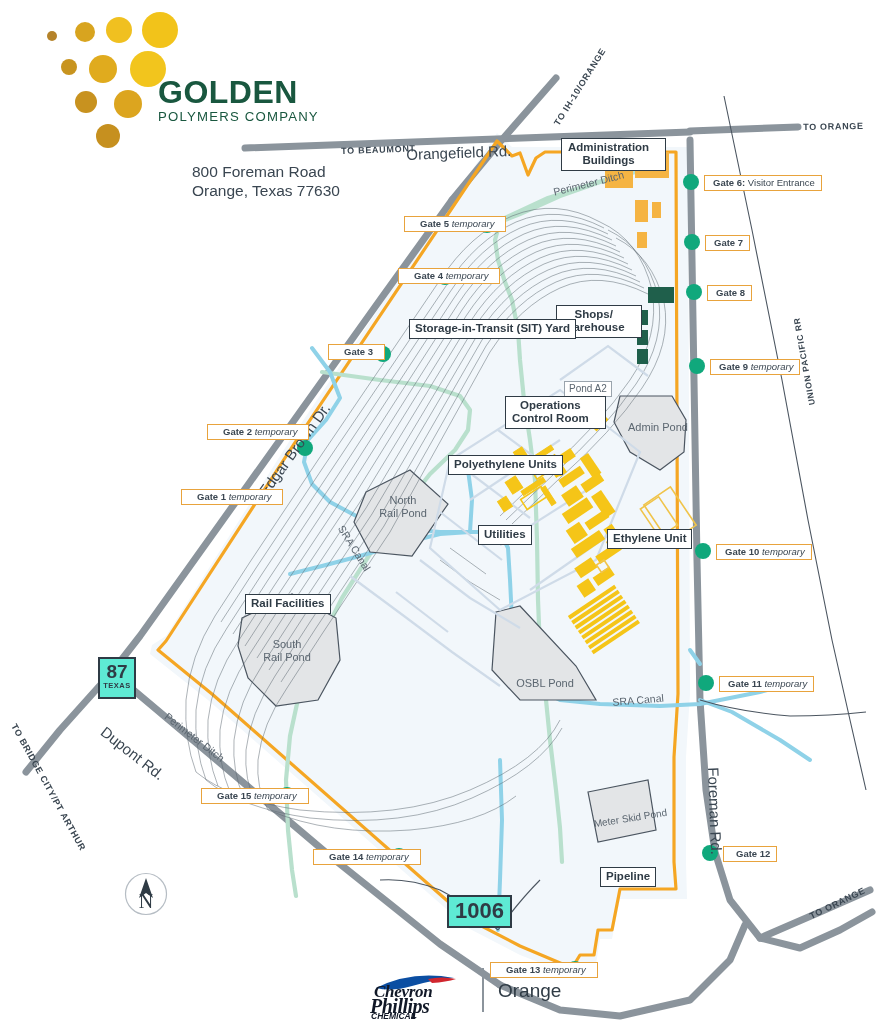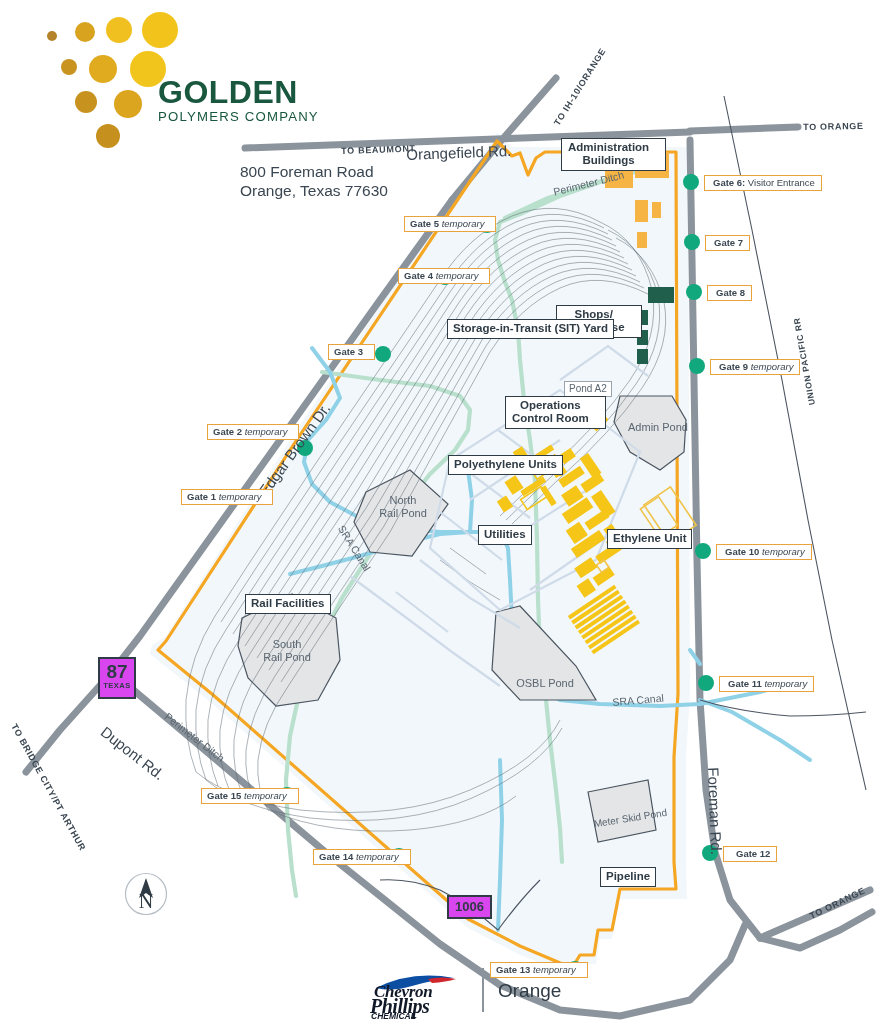--- a/index.html
+++ b/index.html
@@ -23,21 +23,21 @@
   }
   .lg-golden{font-size:32px;}
   .lg-triangle{font-size:32px;}
   .lg-polymers{
     font-family:"Liberation Sans","DejaVu Sans",sans-serif;
     font-weight:normal;color:#19573f;font-size:13.2px;letter-spacing:1.2px;
     margin-top:2px;
   }
   #logo-address{
     position:absolute;left:152px;top:152px;width:220px;
-    font-size:15.5px;line-height:1.25;color:#3a4651;margin-left:48px;
+    font-size:15.5px;line-height:1.25;color:#3a4651;
   }
 
   
   .mlabel{position:absolute;white-space:nowrap;pointer-events:none;}
 
   
   .callout{
     position:absolute;background:#ffffff;border:1.4px solid #2f3b45;
     color:#2f3b45;font-weight:bold;line-height:1.12;
     padding:2px 5px 3px 5px;font-size:11.5px;text-align:center;
@@ -52,47 +52,47 @@
   }
 
   
   .gate-pill{
     position:absolute;background:#ffffff;border:1px solid #e8a33d;
     color:#3a4651;font-size:9.5px;padding:2px 6px 2.5px 8px;
     white-space:nowrap;line-height:1;
   }
   .gate-pill .gnum{font-weight:bold;}
   .gate-pill .gtmp{font-style:italic;}
-  .gate-pill.left-point{padding-left:5px;padding-right:11px;}
+  .gate-pill.left-point{padding-left:15px;padding-right:11px;}
 
   
   .road{
     position:absolute;color:#3a4651;font-size:15px;font-weight:normal;
     white-space:nowrap;transform-origin:0 0;
   }
   .road.dest{font-size:9px;font-weight:bold;letter-spacing:0.7px;color:#3a4651;}
 
   .water-label{
     position:absolute;color:#5b6670;font-size:10.5px;white-space:nowrap;
     transform-origin:0 0;
   }
   .pond-label{
     position:absolute;color:#5b6670;font-size:11px;text-align:center;
     line-height:1.15;white-space:nowrap;
   }
 
   
   .shield{
-    position:absolute;background:#d946ef;border:2px solid #2f3b45;
+    position:absolute;background:#5eead4;border:2px solid #2f3b45;
     color:#2f3b45;font-weight:bold;text-align:center;line-height:1;
   }
   #shield-87{width:34px;height:36px;padding-top:2px;}
   #shield-87 .num{font-size:19px;display:block;margin-top:1px;}
   #shield-87 .st{font-size:7.5px;display:block;letter-spacing:0.5px;margin-top:1px;}
-  #shield-1006{padding:3px 6px 4px 6px;font-size:13px;}
+  #shield-1006{padding:3px 6px 4px 6px;font-size:22px;}
 
   
   #compass{position:absolute;left:124px;top:872px;width:44px;height:44px;}
 
   
   #footer-logo{position:absolute;left:370px;top:966px;width:260px;height:52px;}
   #cp-mark{position:absolute;left:0;top:0;width:110px;height:48px;}
   .cp-chevron{
     font-family:"Liberation Serif","DejaVu Serif",serif;font-weight:bold;
     font-style:italic;color:#111827;font-size:17px;letter-spacing:-0.3px;
@@ -411,21 +411,21 @@
   <div class="callout two" style="left:561px;top:138px;">
     <div>Administration</div>
     <div>Buildings</div>
   </div>
 
   <div class="callout two" style="left:556px;top:305px;">
     <div>Shops/</div>
     <div>Warehouse</div>
   </div>
 
-  <div class="callout" style="left:409px;top:319px;margin-left:38px;">Storage-in-Transit (SIT) Yard</div>
+  <div class="callout" style="left:409px;top:319px;">Storage-in-Transit (SIT) Yard</div>
 
   <div class="callout two" style="left:505px;top:396px;">
     <div>Operations</div>
     <div>Control Room</div>
   </div>
 
   <div class="callout" style="left:448px;top:455px;">Polyethylene Units</div>
 
   <div class="callout" style="left:607px;top:529px;">Ethylene Unit</div>
 

